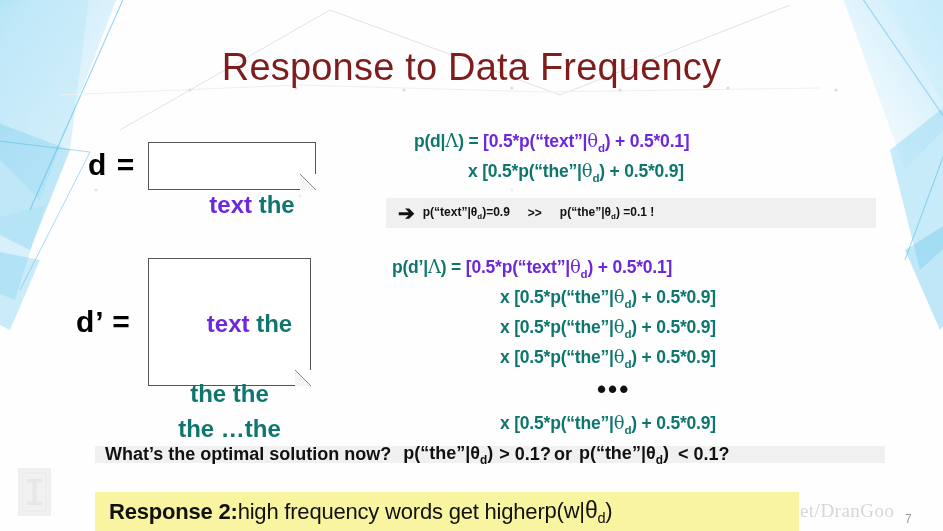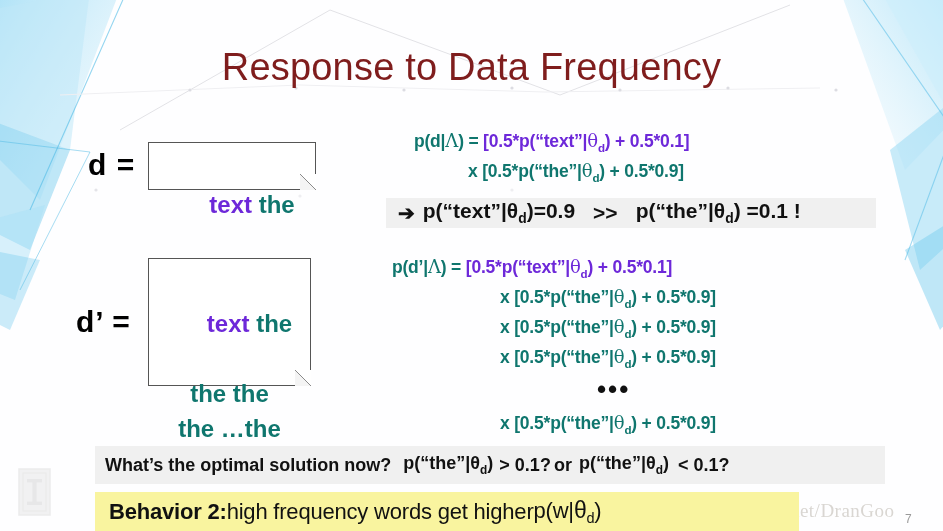--- a/index.html
+++ b/index.html
@@ -73,21 +73,21 @@
     position:absolute;
     background:#f0f0f0;
     display:flex;align-items:center;
   }
   .band-yellow{
     position:absolute;
     background:#f9f49f;
     display:flex;align-items:center;
   }
   .band-text{
-    font-size:21px;font-weight:bold;color:#111;white-space:nowrap;
+    font-size:12px;font-weight:bold;color:#111;white-space:nowrap;
   }
   .q-text{
     font-size:18px;font-weight:bold;color:#111;white-space:nowrap;
   }
   .behavior-text{
     font-size:22px;color:#111;white-space:nowrap;letter-spacing:-0.2px;
   }
   .behavior-text b{font-weight:bold;}
   .dots{
     position:absolute;
@@ -203,35 +203,35 @@
     <span class="blk">x [0.5*p(“the”|<span class="th">θ</span><sub>d</sub>) + 0.5*0.9]</span>
   </div>
   <div class="eq" style="left:500px;top:346px;">
     <span class="blk">x [0.5*p(“the”|<span class="th">θ</span><sub>d</sub>) + 0.5*0.9]</span>
   </div>
   <div class="dots" style="left:597px;top:376px;">•••</div>
   <div class="eq" style="left:500px;top:412px;">
     <span class="blk">x [0.5*p(“the”|<span class="th">θ</span><sub>d</sub>) + 0.5*0.9]</span>
   </div>
 
-  <div class="band-gray" style="left:95px;top:446px;width:780px;height:38px;padding-left:10px;">
+  <div class="band-gray" style="left:95px;top:446px;width:780px;height:17px;padding-left:10px;">
     <span class="q-text blk">What’s the optimal solution now?</span>
     <span class="q-text blue" style="margin-left:12px;">p(“the”|<span class="th">θ</span><sub>d</sub>)</span>
     <span class="q-text red" style="margin-left:6px;">&gt;</span>
     <span class="q-text blue" style="margin-left:5px;">0.1?</span>
     <span class="q-text blk" style="margin-left:3px;">or</span>
     <span class="q-text blue" style="margin-left:7px;">p(“the”|<span class="th">θ</span><sub>d</sub>)</span>
     <span class="q-text red" style="margin-left:9px;">&lt;</span>
     <span class="q-text blue" style="margin-left:5px;">0.1?</span>
   </div>
 
   <div class="watermark" style="left:650px;top:500px;">https://blog.csdn.net/DranGoo</div>
 
   <div class="band-yellow" style="left:95px;top:492px;width:690px;height:39px;padding-left:14px;">
-    <span class="behavior-text"><b>Behavior 2:</b></span>
+    <span class="behavior-text"><b>Response 2:</b></span>
     <span class="behavior-text"> high frequency words get higher </span>
     <span class="behavior-text">p(w|<span class="th" style="font-size:23px;">θ</span><sub>d</sub>)</span>
   </div>
 
   <div class="pagenum" style="left:905px;top:512px;">7</div>
 
   <svg class="logo" viewBox="0 0 33 48">
     <rect x="1" y="1" width="31" height="46" fill="#d6d6d6" stroke="#c2c2c2" stroke-width="1.5"></rect>
     <rect x="5" y="5" width="23" height="38" fill="none" stroke="#bdbdbd" stroke-width="1.2"></rect>
     <rect x="9" y="11" width="15" height="3.4" fill="#b5b5b5"></rect>

